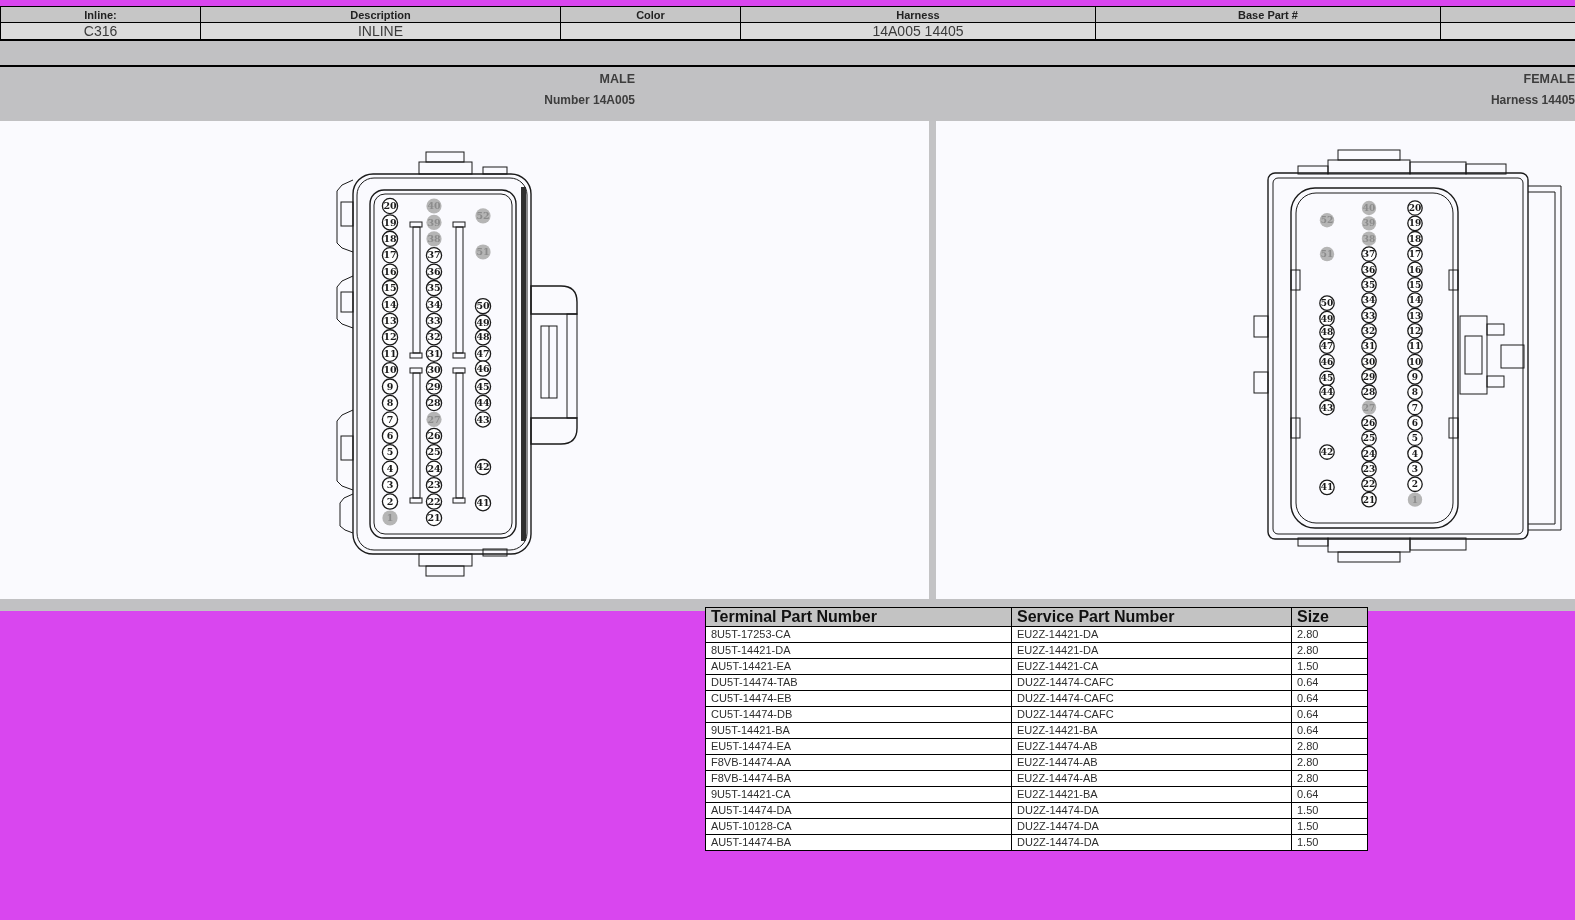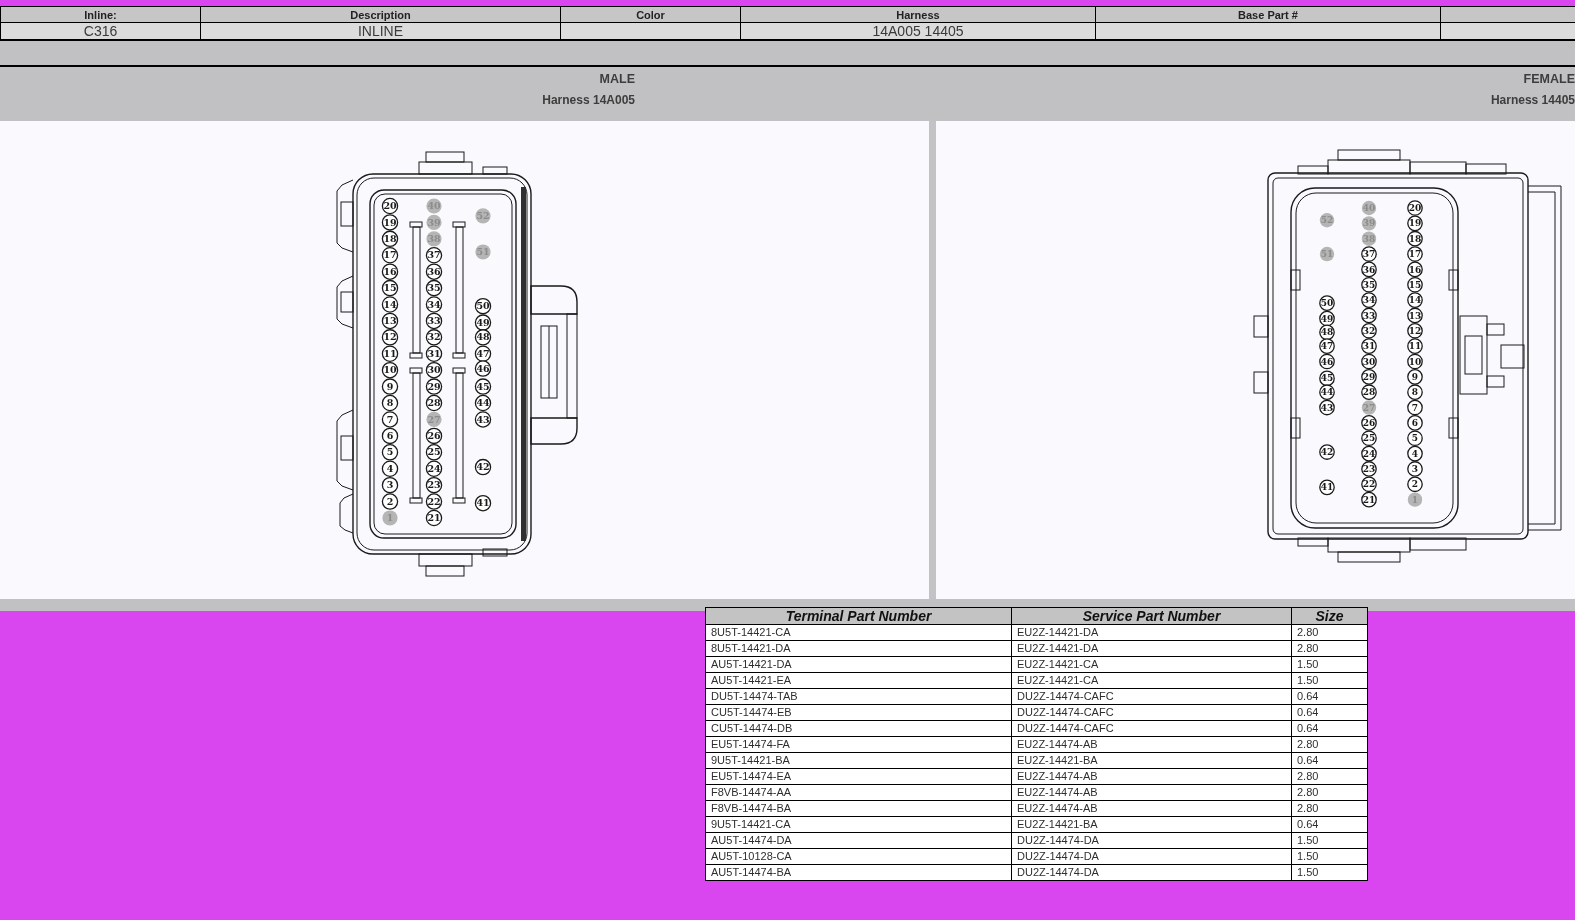--- a/index.html
+++ b/index.html
@@ -44,22 +44,22 @@
   .solid{fill:#2f2f2f;stroke:none;}
   .pin{fill:#ffffff;stroke:var(--line);stroke-width:1.3;}
   .pin.shaded{fill:var(--shaded-pin);stroke:none;}
   .pin-num{font-family:"DejaVu Serif",serif;font-weight:bold;font-size:9.5px;text-anchor:middle;fill:var(--line);}
   .pin-num.shaded{fill:var(--shaded-pin-text);}
   #female-svg .pin-num{font-size:9px;}
 
   
   .terminal-table{position:absolute;left:705px;top:607px;border-collapse:collapse;table-layout:fixed;background:#fff;}
   .terminal-table th,.terminal-table td{border:1px solid #000;padding:0 5px;overflow:hidden;white-space:nowrap;}
-  .terminal-table th{background:var(--table-header);height:17px;font-size:14px;font-weight:bold;
-    color:#111;text-align:center;font-style:italic;}
+  .terminal-table th{background:var(--table-header);height:17px;font-size:16px;font-weight:bold;
+    color:#111;text-align:left;}
   .terminal-table td{height:15px;font-size:11px;color:#2e2e2e;line-height:15px;}
   .col-terminal{width:306px;} .col-service{width:280px;} .col-size{width:76px;}
 </style>
 </head>
 <body>
 
 <div class="page">
 
   <div class="info-table">
     <div class="cell hcell">Inline:</div>
@@ -75,21 +75,21 @@
     <div class="cell vcell"></div>
     <div class="cell vcell"></div>
   </div>
 
   <div class="band1"></div>
   <div class="black-rule"></div>
 
   <div class="section-band">
     <div class="section-label male-label">
       <div class="sec-title">MALE</div>
-      <div class="sec-sub">Harness 14A005</div>
+      <div class="sec-sub">Number 14A005</div>
     </div>
     <div class="section-label female-label">
       <div class="sec-title">FEMALE</div>
       <div class="sec-sub">Harness 14405</div>
     </div>
   </div>
 
   <div class="diagram-area"></div>
   <div class="panel-divider"></div>
 
@@ -607,60 +607,50 @@
       </colgroup>
     <thead>
       <tr>
         <th>Terminal Part Number</th>
         <th>Service Part Number</th>
         <th>Size</th>
       </tr>
     </thead>
     <tbody>
         <tr>
-          <td>8U5T-14421-CA</td>
+          <td>8U5T-17253-CA</td>
           <td>EU2Z-14421-DA</td>
           <td>2.80</td>
         </tr>
         <tr>
           <td>8U5T-14421-DA</td>
           <td>EU2Z-14421-DA</td>
           <td>2.80</td>
         </tr>
         <tr>
-          <td>AU5T-14421-DA</td>
-          <td>EU2Z-14421-CA</td>
-          <td>1.50</td>
-        </tr>
-        <tr>
           <td>AU5T-14421-EA</td>
           <td>EU2Z-14421-CA</td>
           <td>1.50</td>
         </tr>
         <tr>
           <td>DU5T-14474-TAB</td>
           <td>DU2Z-14474-CAFC</td>
           <td>0.64</td>
         </tr>
         <tr>
           <td>CU5T-14474-EB</td>
           <td>DU2Z-14474-CAFC</td>
           <td>0.64</td>
         </tr>
         <tr>
           <td>CU5T-14474-DB</td>
           <td>DU2Z-14474-CAFC</td>
           <td>0.64</td>
         </tr>
         <tr>
-          <td>EU5T-14474-FA</td>
-          <td>EU2Z-14474-AB</td>
-          <td>2.80</td>
-        </tr>
-        <tr>
           <td>9U5T-14421-BA</td>
           <td>EU2Z-14421-BA</td>
           <td>0.64</td>
         </tr>
         <tr>
           <td>EU5T-14474-EA</td>
           <td>EU2Z-14474-AB</td>
           <td>2.80</td>
         </tr>
         <tr>

